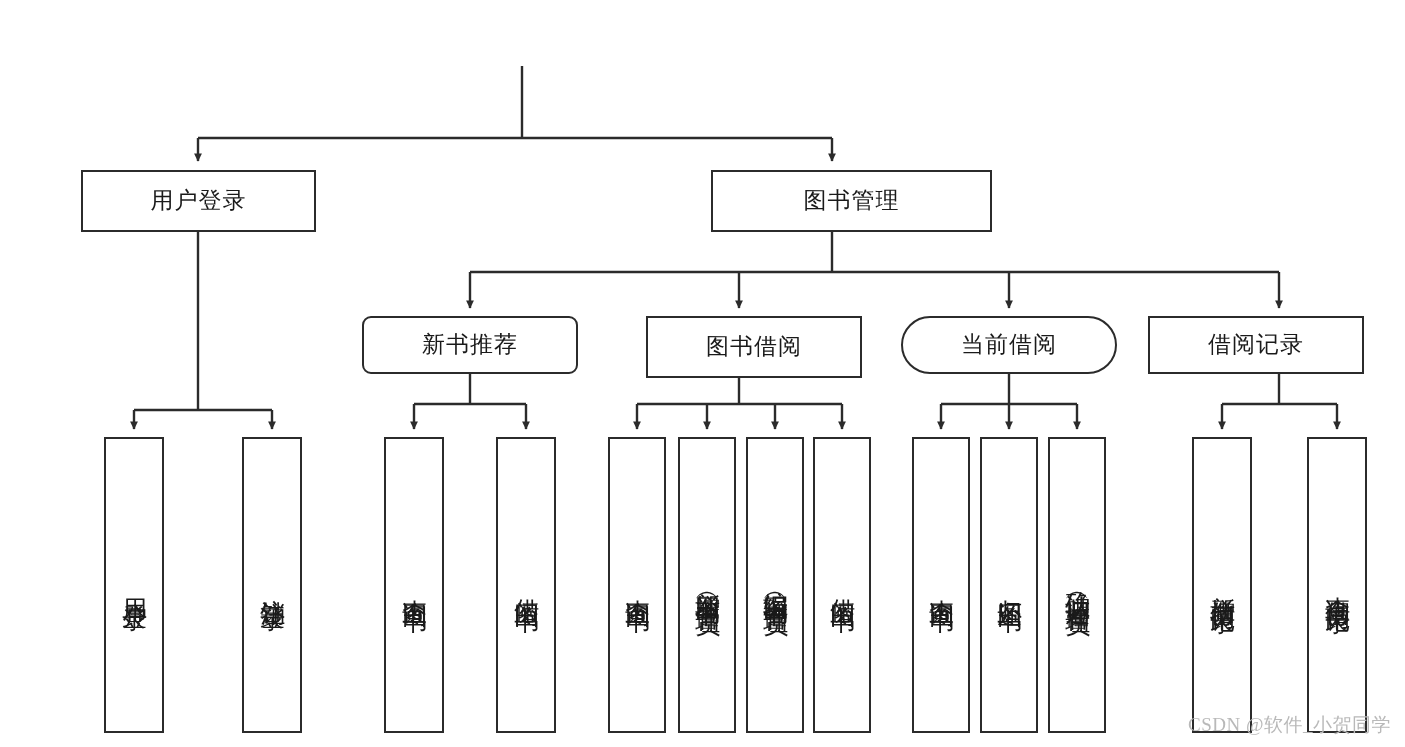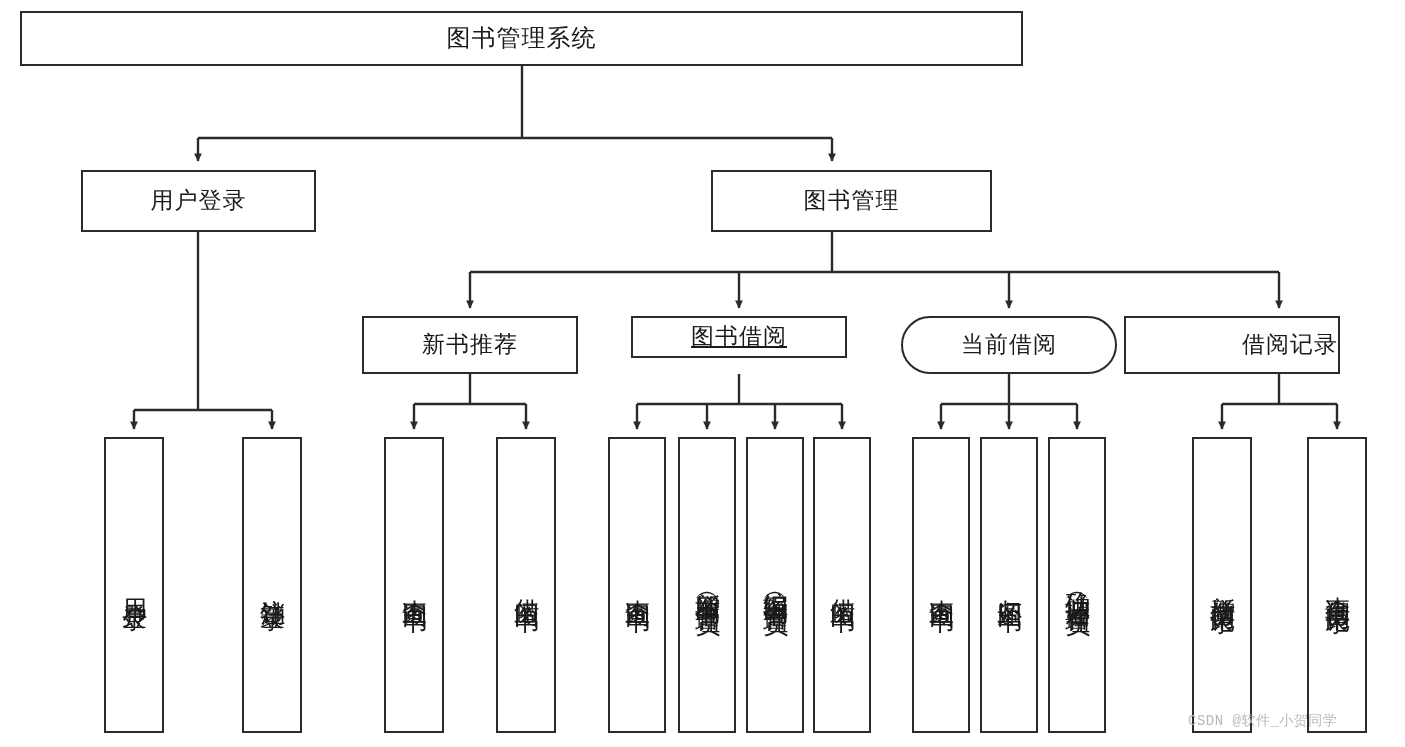--- a/index.html
+++ b/index.html
@@ -49,25 +49,25 @@
     font-size:25px;
     line-height:1.06;
     letter-spacing:3px;
     white-space:normal;
     max-height:100%;
   }
 
   .watermark{
     position:absolute;
     left:1188px;top:712px;
-    font-size:14px;
+    font-size:19px;
     color:#b9b9b9;
     letter-spacing:0.5px;
     white-space:nowrap;
-    font-family:Liberation Mono, monospace;
+    font-family:Liberation Serif, serif;
   }
 </style>
 </head>
 <body>
 
 <div id="canvas">
 
   <svg id="edges" viewBox="0 0 1405 747" width="1405" height="747" xmlns="http://www.w3.org/2000/svg">
     <defs>
       <marker id="arrow" markerWidth="9" markerHeight="9" refX="7.6" refY="4.5" orient="auto" markerUnits="userSpaceOnUse">
@@ -111,41 +111,38 @@
       <path d="M1009,404 L1009,429" marker-end="url(#arrow)"></path>
       <path d="M1077,404 L1077,429" marker-end="url(#arrow)"></path>
 
       <path d="M1279,374 L1279,404"></path>
       <path d="M1222,404 L1337,404"></path>
       <path d="M1222,404 L1222,429" marker-end="url(#arrow)"></path>
       <path d="M1337,404 L1337,429" marker-end="url(#arrow)"></path>
     </g>
   </svg>
 
-  <div class="node horiz root" style="left:20px;top:11px;width:1003px;height:55px;">
-    <span class="label">图书管理系统</span>
-  </div>
 
   <div class="node horiz" style="left:81px;top:170px;width:235px;height:62px;">
     <span class="label">用户登录</span>
   </div>
   <div class="node horiz" style="left:711px;top:170px;width:281px;height:62px;">
     <span class="label">图书管理</span>
   </div>
 
-  <div class="node horiz" style="left:362px;top:316px;width:216px;height:58px;">
+  <div class="node horiz" style="left:362px;top:316px;width:216px;height:58px;border-radius:9px;">
     <span class="label">新书推荐</span>
   </div>
-  <div class="node horiz" style="left:631px;top:316px;width:216px;height:42px;text-decoration:underline;">
+  <div class="node horiz" style="left:646px;top:316px;width:216px;height:62px;">
     <span class="label">图书借阅</span>
   </div>
   <div class="node horiz" style="left:901px;top:316px;width:216px;height:58px;border-radius:29px;">
     <span class="label">当前借阅</span>
   </div>
-  <div class="node horiz" style="left:1124px;top:316px;width:216px;height:58px;justify-content:flex-end;">
+  <div class="node horiz" style="left:1148px;top:316px;width:216px;height:58px;">
     <span class="label">借阅记录</span>
   </div>
 
   <div class="node vert" style="left:104px;top:437px;width:60px;height:296px;">
     <span class="label">用户登录</span>
   </div>
   <div class="node vert" style="left:242px;top:437px;width:60px;height:296px;">
     <span class="label">注销登录</span>
   </div>
 

